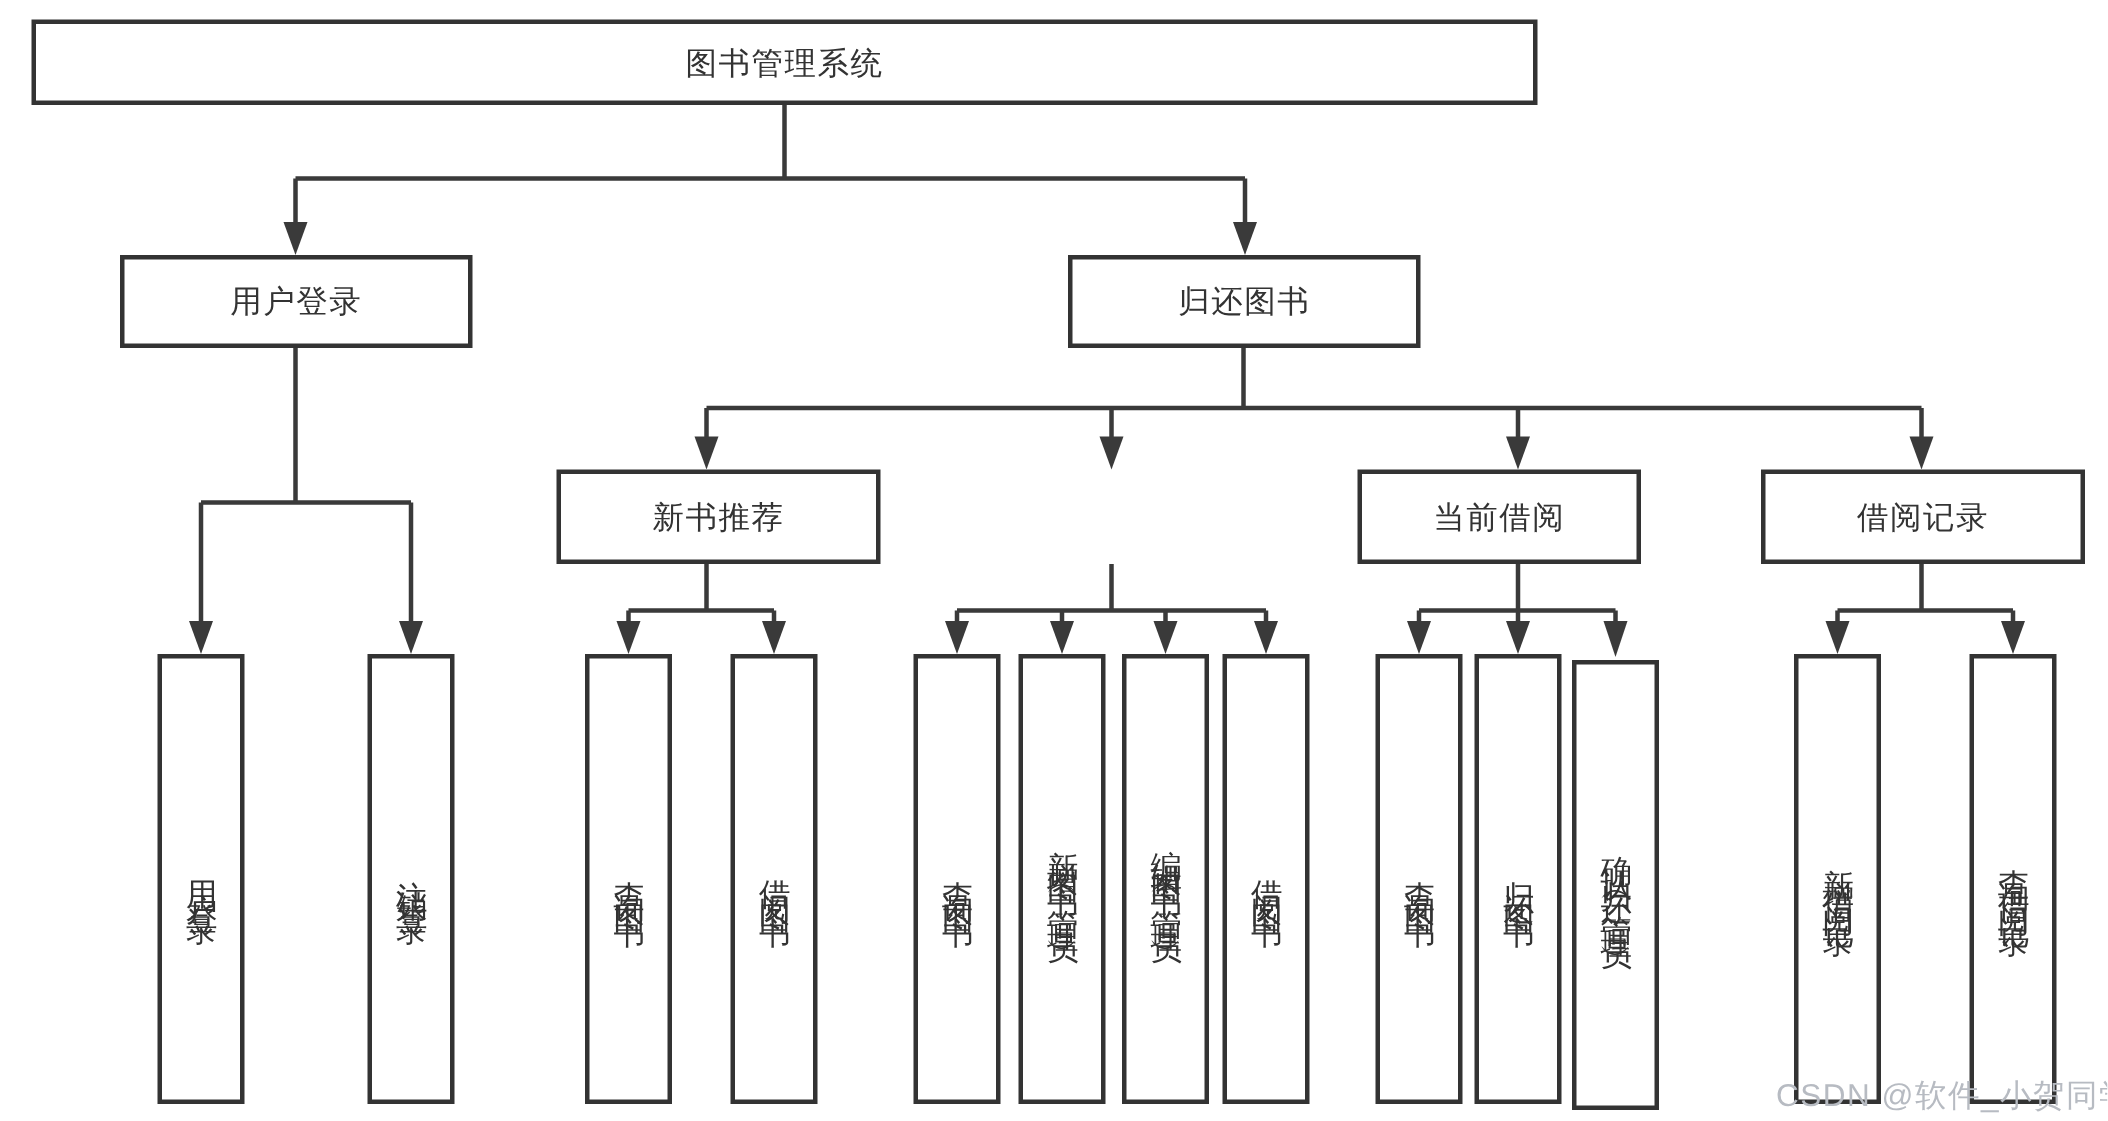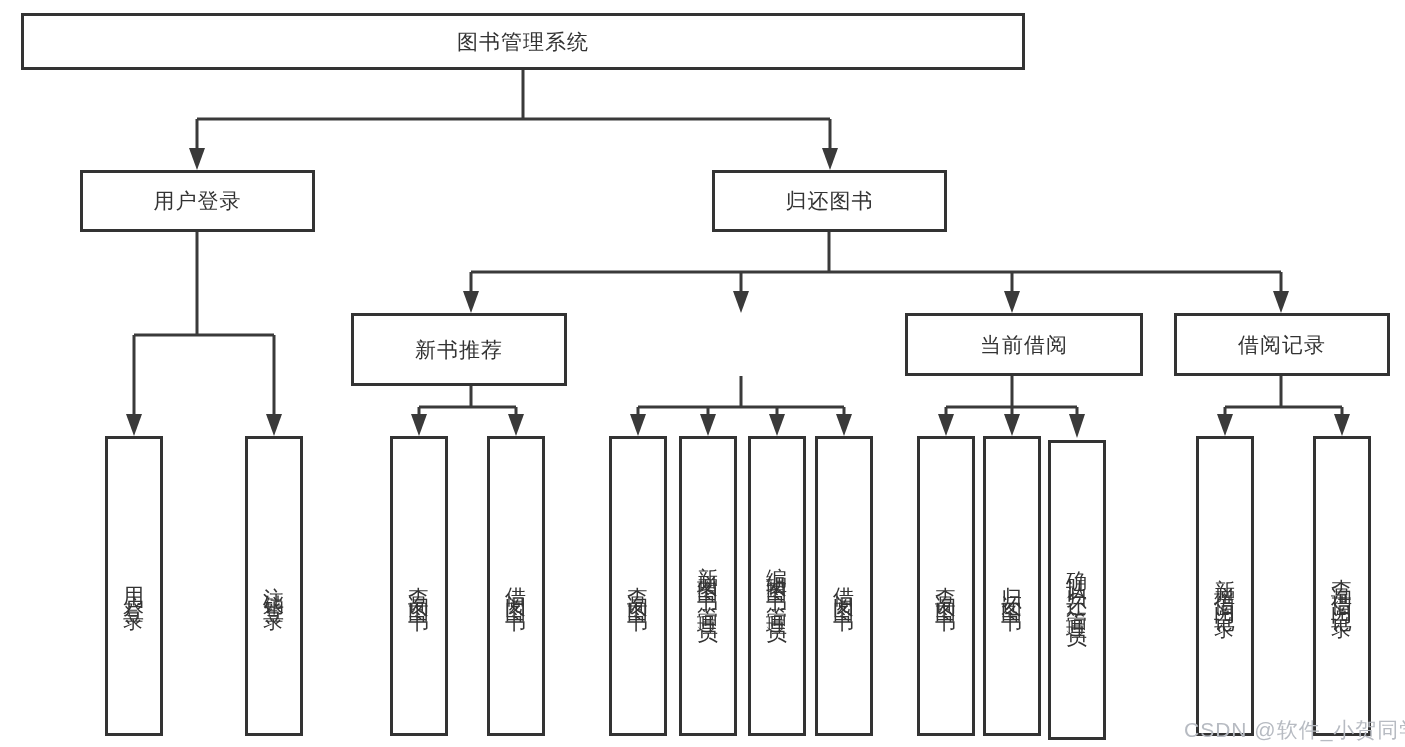--- a/index.html
+++ b/index.html
@@ -58,23 +58,23 @@
     font-size: 21px;
     color: #b7bbc2;
     letter-spacing: 1px;
     white-space: nowrap;
     z-index: 3;
   }
   
   .n-root            { left: 21px;   top: 13px;  width: 1004px; height: 57px; }
   .n-user-login      { left: 80px;   top: 170px; width: 235px;  height: 62px; }
   .n-book-mgmt       { left: 712px;  top: 170px; width: 235px;  height: 62px; }
-  .n-new-book-rec    { left: 351px;  top: 313px; width: 216px;  height: 73px; }
+  .n-new-book-rec    { left: 371px;  top: 313px; width: 216px;  height: 63px; }
   .n-book-borrow     { left: 634px;  top: 313px; width: 215px;  height: 63px; }
-  .n-current-borrow  { left: 905px;  top: 313px; width: 238px;  height: 63px; }
+  .n-current-borrow  { left: 905px;  top: 313px; width: 189px;  height: 63px; }
   .n-borrow-record   { left: 1174px; top: 313px; width: 216px;  height: 63px; }
   
   .l-ul-0 { left: 105px; }
   .l-ul-1 { left: 245px; }
   .l-nb-0 { left: 390px; }
   .l-nb-1 { left: 487px; }
   .l-bb-0 { left: 609px; }
   .l-bb-1 { left: 679px; }
   .l-bb-2 { left: 748px; }
   .l-bb-3 { left: 815px; }

